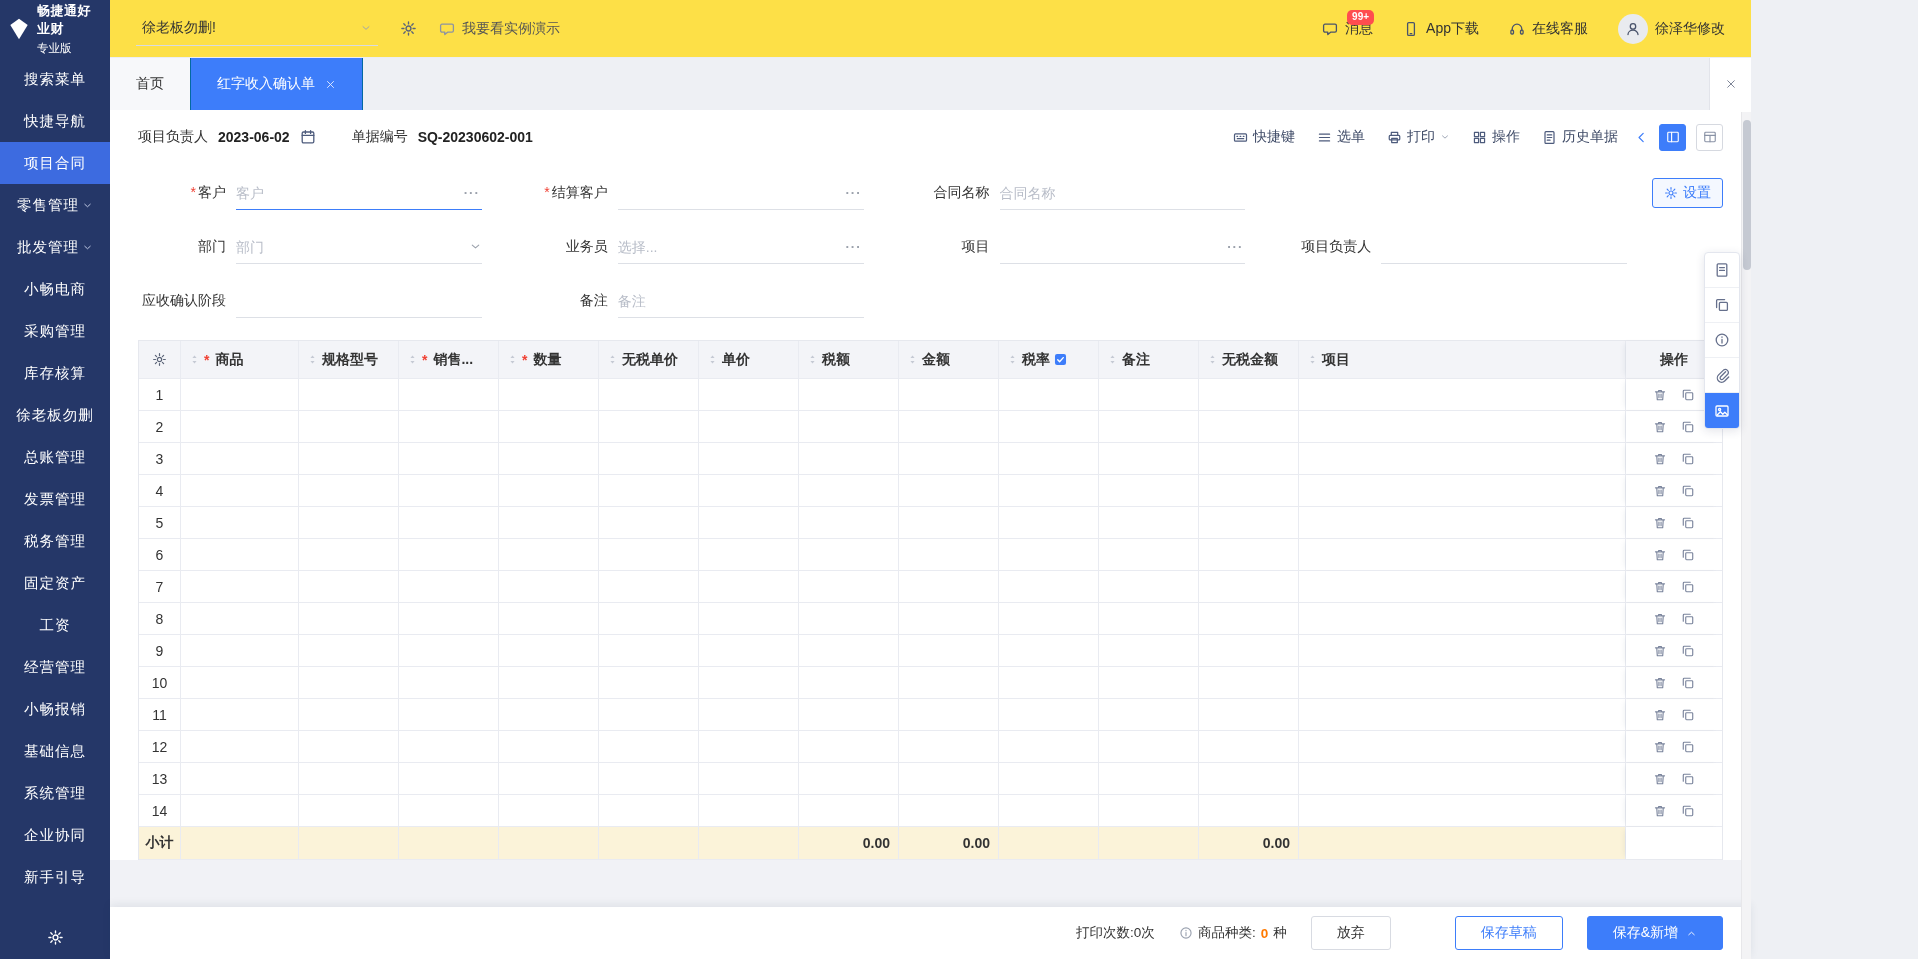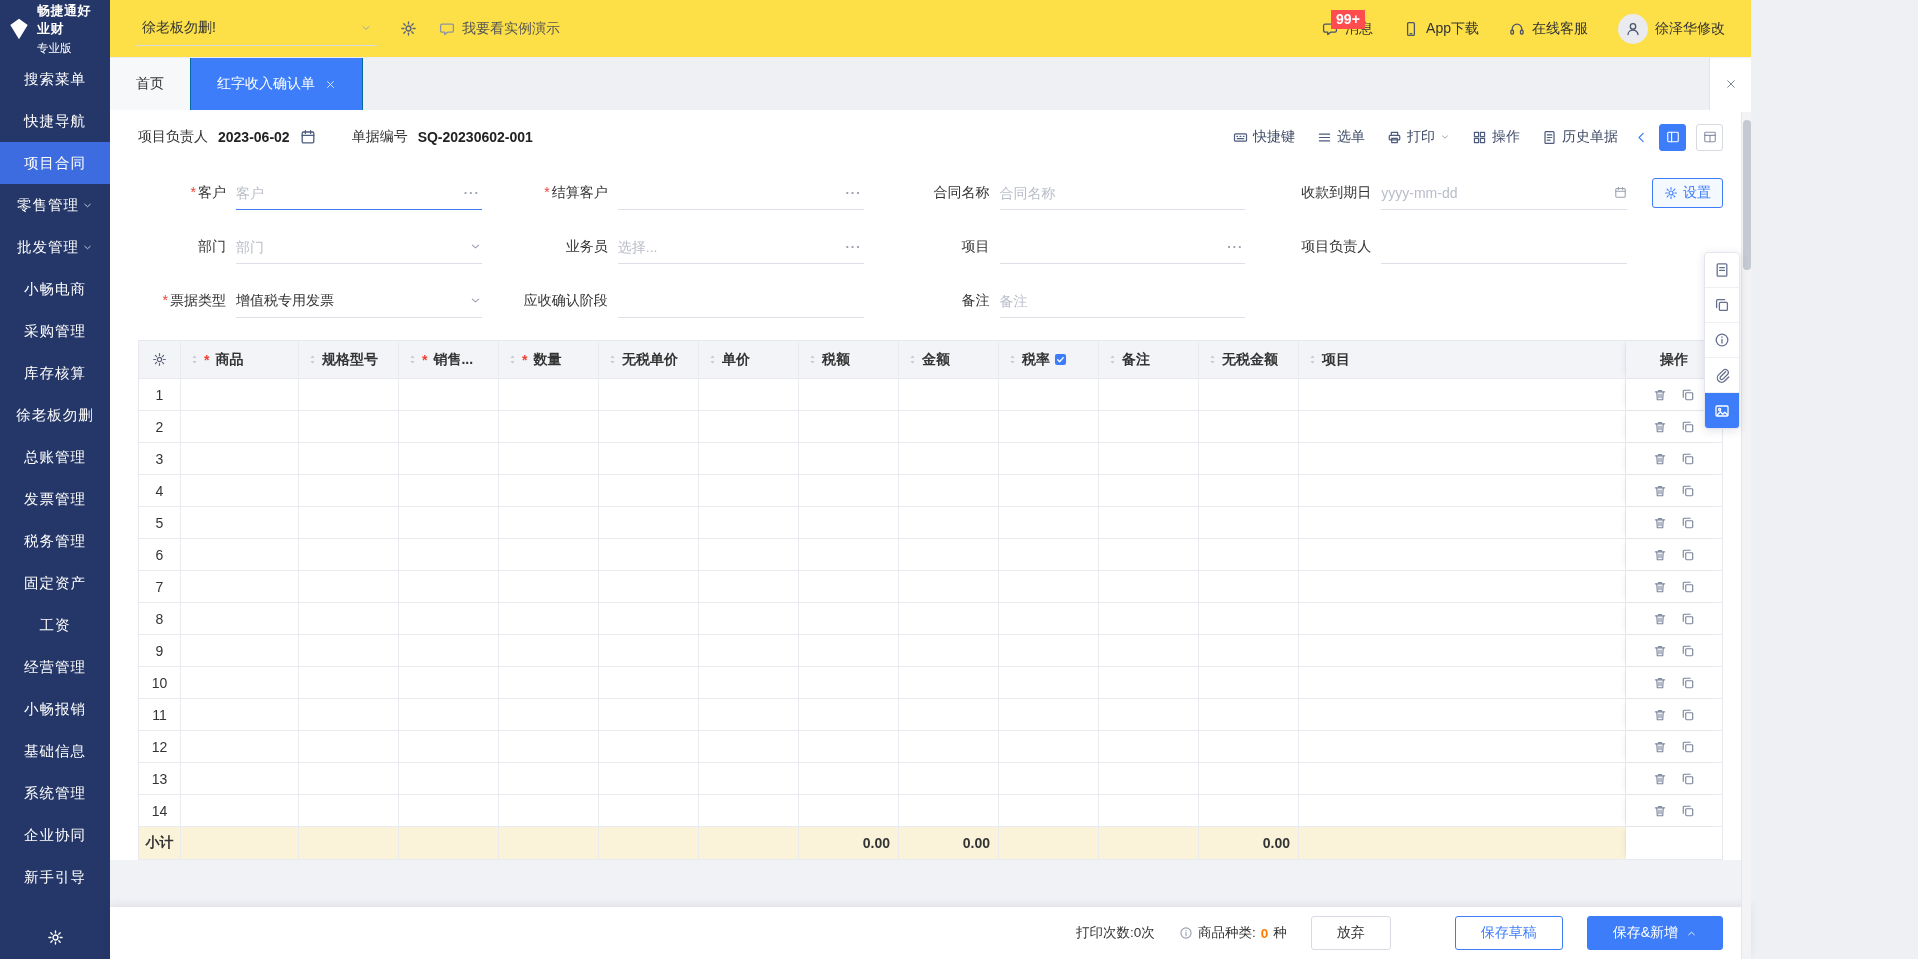--- a/index.html
+++ b/index.html
@@ -32,21 +32,21 @@
   .topbar{height:58px;flex:none;background:#fde047;border-bottom:1px solid #eceef2;display:flex;align-items:center;gap:22px;padding:0 26px;}
   .company-select{width:242px;display:flex;align-items:center;justify-content:space-between;border-bottom:1px solid #d8dbe2;padding:8px 6px;cursor:pointer;}
   .company-select .icon{font-size:12px;color:#9aa1af;}
   .top-gear{font-size:17px;color:#5b6residual;color:#5b6478;cursor:pointer;}
   .demo-link{display:flex;align-items:center;gap:7px;color:#555;cursor:pointer;}
   .demo-link .icon{font-size:16px;color:#8c93a3;}
   .topbar-right{margin-left:auto;display:flex;align-items:center;gap:30px;}
   .tb-item{display:flex;align-items:center;gap:7px;cursor:pointer;}
   .tb-item .icon{font-size:16px;color:#49536b;}
   .msg-wrap{position:relative;display:inline-flex;}
-  .badge{position:absolute;top:-11px;left:9px;background:#ff4d4f;color:#fff;font-size:14px;font-weight:700;line-height:1;padding:2.5px 5px;border-radius:0;white-space:nowrap;}
+  .badge{position:absolute;top:-11px;left:25px;background:#ff4d4f;color:#fff;font-size:10px;font-weight:700;line-height:1;padding:2.5px 5px;border-radius:5px;white-space:nowrap;}
   .avatar{width:30px;height:30px;border-radius:50%;background:#e9ebef;display:flex;align-items:center;justify-content:center;color:#a6adbb;font-size:17px;}
 
   
   .tabbar{height:52px;flex:none;background:#eef0f4;display:flex;align-items:stretch;}
   .tab{display:flex;align-items:center;gap:10px;padding:0 26px;cursor:pointer;border-right:1px solid #0369a1;background:#f7f8fa;}
   .tab.active{background:var(--accent);color:#fff;}
   .tab-close{font-size:11px;color:#e7eeff;display:inline-flex;}
   .close-all{margin-left:auto;width:42px;background:#fff;border-left:1px solid #e2e4ea;display:flex;align-items:center;justify-content:center;color:#7a8294;font-size:12px;cursor:pointer;}
 
   
@@ -413,32 +413,20 @@
                 <input style="">
                 <span class="suffix dots">···</span>
               </div>
             </div>
             <div class="f-cell">
               <label class="f-label">合同名称</label>
               <div class="f-input">
                 <input placeholder="合同名称" style="">
               </div>
             </div>
-            <div class="f-cell">
-              <label class="f-label">收款到期日</label>
-              <div class="f-input">
-                <input placeholder="yyyy-mm-dd" style="">
-                <span class="suffix">
-                  <svg viewBox="0 0 16 16" width="1em" height="1em" fill="none" stroke="currentColor" stroke-width="1.3" stroke-linecap="round" stroke-linejoin="round">
-                    <rect x="2.2" y="3" width="11.6" height="10.8" rx="1.2"></rect>
-                    <path d="M2.2 6.4h11.6M5.4 1.6v2.8M10.6 1.6v2.8"></path>
-                  </svg>
-                </span>
-              </div>
-            </div>
           </div>
           <div class="f-row">
             <div class="f-cell">
               <label class="f-label">部门</label>
               <div class="f-input">
                 <input placeholder="部门" style="">
                 <span class="suffix">
                   <svg viewBox="0 0 16 16" width="1em" height="1em" fill="none" stroke="currentColor" stroke-width="1.3" stroke-linecap="round" stroke-linejoin="round">
                     <path d="M4 6.2l4 3.6 4-3.6"></path>
                   </svg>
@@ -460,31 +448,20 @@
               </div>
             </div>
             <div class="f-cell">
               <label class="f-label">项目负责人</label>
               <div class="f-input">
                 <input style="">
               </div>
             </div>
           </div>
           <div class="f-row">
-            <div class="f-cell">
-              <label class="f-label"><span class="req">*</span>票据类型</label>
-              <div class="f-input">
-                <input value="增值税专用发票" style="">
-                <span class="suffix">
-                  <svg viewBox="0 0 16 16" width="1em" height="1em" fill="none" stroke="currentColor" stroke-width="1.3" stroke-linecap="round" stroke-linejoin="round">
-                    <path d="M4 6.2l4 3.6 4-3.6"></path>
-                  </svg>
-                </span>
-              </div>
-            </div>
             <div class="f-cell">
               <label class="f-label">应收确认阶段</label>
               <div class="f-input">
                 <input style="">
               </div>
             </div>
             <div class="f-cell">
               <label class="f-label">备注</label>
               <div class="f-input">
                 <input placeholder="备注" style="">

